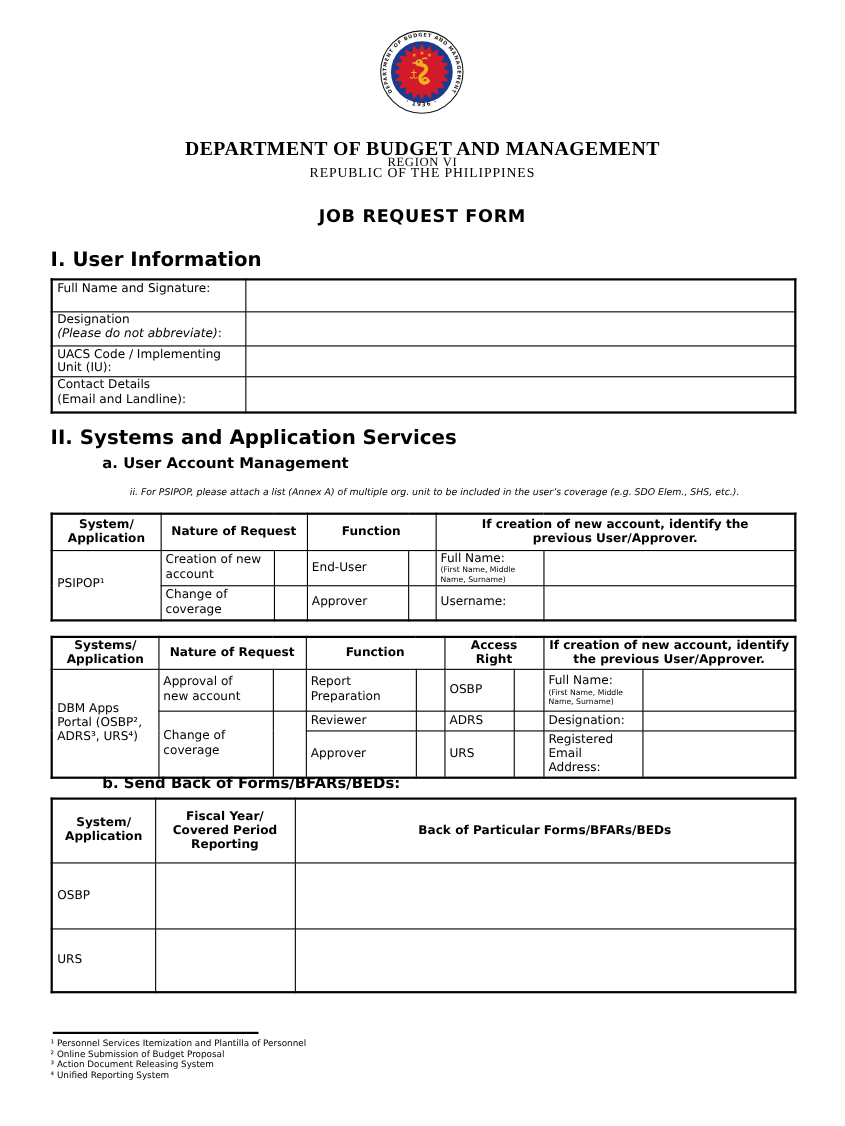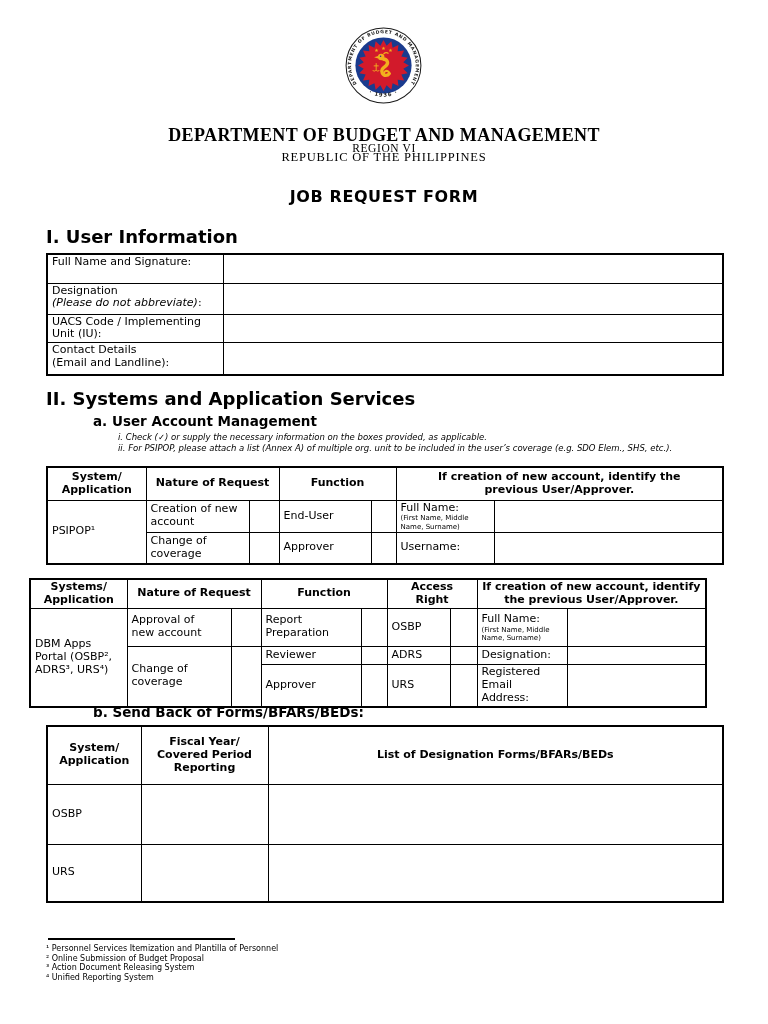--- a/index.html
+++ b/index.html
@@ -100,21 +100,20 @@
     <tr style="height:32px;">
       <td class="vtop pre">Contact Details
 (Email and Landline):</td>
       <td></td>
     </tr>
   </tbody>
     </table>
 
   <div class="abs sec-title" style="top:388px;">II. Systems and Application Services</div>
   <div class="abs sub-title" style="top:413px;">a. User Account Management</div>
-  <div class="abs note" style="top:432px;">i. Check (✓) or supply the necessary information on the boxes provided, as applicable.</div>
   <div class="abs note" style="top:443px;">ii. For PSIPOP, please attach a list (Annex A) of multiple org. unit to be included in the user’s coverage (e.g. SDO Elem., SHS, etc.).</div>
 
   <table class="form abs" style="left:46px; top:466px; width:676px;">
     <colgroup>
       <col style="width:99px">
         <col style="width:103px">
         <col style="width:30px">
       <col style="width:92px">
         <col style="width:25px">
         <col style="width:98px">
@@ -148,21 +147,21 @@
 coverage</td>
       <td class="cb"></td>
       <td>Approver</td>
       <td class="cb"></td>
       <td>Username:</td>
       <td></td>
     </tr>
   </tbody>
     </table>
 
-  <table class="form abs" style="left:29px; top:578px; width:676px;border-radius:18px;">
+  <table class="form abs" style="left:46px; top:578px; width:676px;border-radius:18px;">
     <colgroup>
       <col style="width:97px">
         <col style="width:104px">
         <col style="width:30px">
       <col style="width:100px">
         <col style="width:26px">
         <col style="width:63px">
       <col style="width:27px">
         <col style="width:90px">
         <col style="width:139px">
@@ -228,21 +227,21 @@
         <col style="width:127px">
         <col style="width:455px">
       </colgroup>
     <tbody>
         <tr style="height:58px;">
       <th>System/
 Application</th>
       <th>Fiscal Year/
 Covered Period
 Reporting</th>
-      <th>List of Designation Forms/BFARs/BEDs</th>
+      <th>Back of Particular Forms/BFARs/BEDs</th>
     </tr>
     <tr style="height:60px;">
       <td>OSBP</td>
       <td></td>
       <td></td>
     </tr>
     <tr style="height:58px;">
       <td>URS</td>
       <td></td>
       <td></td>

